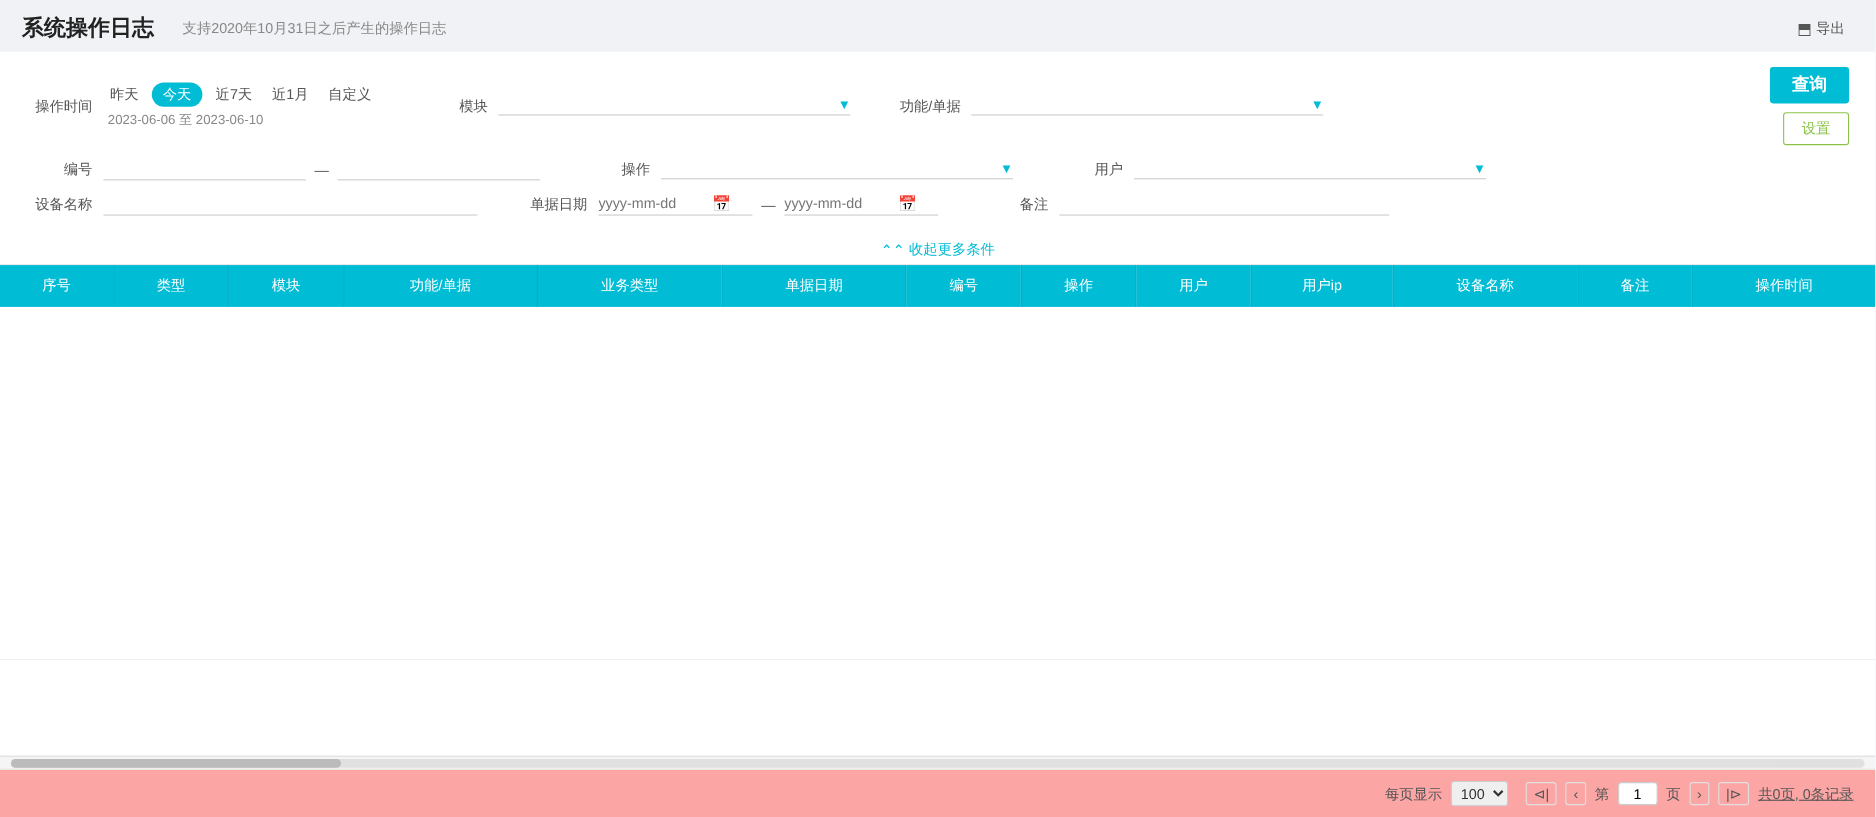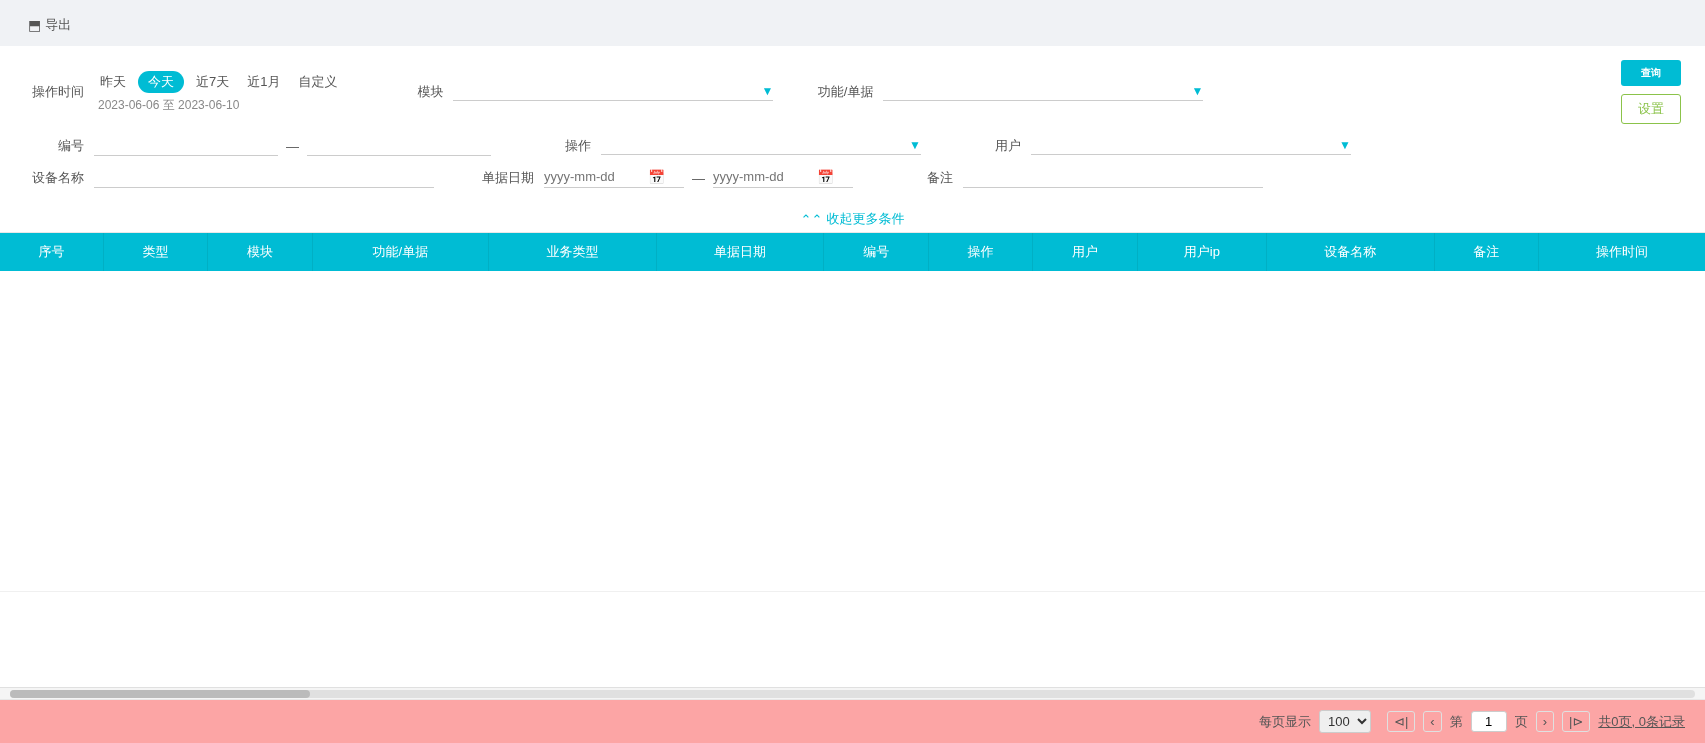--- a/index.html
+++ b/index.html
@@ -30,21 +30,21 @@
     .filter-select-arrow { color: #00bcd4; font-size: 12px; margin-left: 6px; }
 
     
     .filter-input { border: none; border-bottom: 1px solid #ccc; outline: none; font-size: 13px; padding: 2px 4px; min-width: 160px; color: #333; background: transparent; }
     .filter-input::placeholder { color: #ccc; }
 
     
     .dash { margin: 0 8px; color: #555; }
 
     
-    .query-btn { background: #00bcd4; color: #fff; border: none; border-radius: 3px; padding: 6px 20px; font-size: 10px; cursor: pointer; font-weight: bold; }
+    .query-btn { background: #00bcd4; color: #fff; border: none; border-radius: 3px; padding: 6px 20px; font-size: 16px; cursor: pointer; font-weight: bold; }
     .settings-btn { background: #fff; color: #8bc34a; border: 1px solid #8bc34a; border-radius: 3px; padding: 5px 16px; font-size: 13px; cursor: pointer; margin-top: 4px; display: block; }
 
     
     .collapse-bar { display: flex; justify-content: center; align-items: center; padding: 6px 0 4px 0; background: #fff; border-bottom: 1px solid #e8e8e8; }
     .collapse-btn { background: transparent; border: none; color: #00bcd4; font-size: 13px; cursor: pointer; display: flex; align-items: center; gap: 4px; }
 
     
     .table-container { background: #fff; flex: 1; overflow-x: auto; margin: 0; }
     table { width: 100%; border-collapse: collapse; min-width: 1600px; }
     thead tr { background: #00bcd4; }
@@ -76,20 +76,24 @@
 
     .row1, .row2, .row3 { display: flex; align-items: center; margin-bottom: 12px; }
     .col-group { display: flex; align-items: center; flex: 1; }
   </style>
 </head>
 <body>
 
 <div class="page-container">
 
   <div class="page-header">
+    <div class="header-left">
+      <span class="page-title">系统操作日志</span>
+      <span class="page-subtitle">支持2020年10月31日之后产生的操作日志</span>
+    </div>
     <button class="export-btn">
       <span class="export-icon">⬒</span>
       <span>导出</span>
     </button>
   </div>
 
   <div class="filter-section">
 
     <div class="row1">
 

